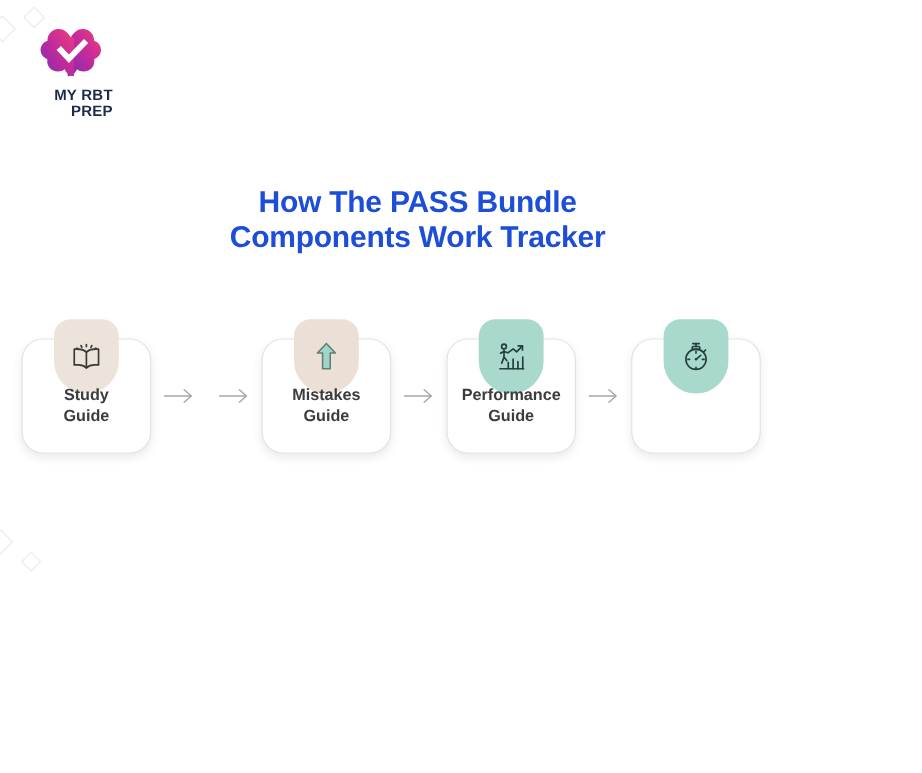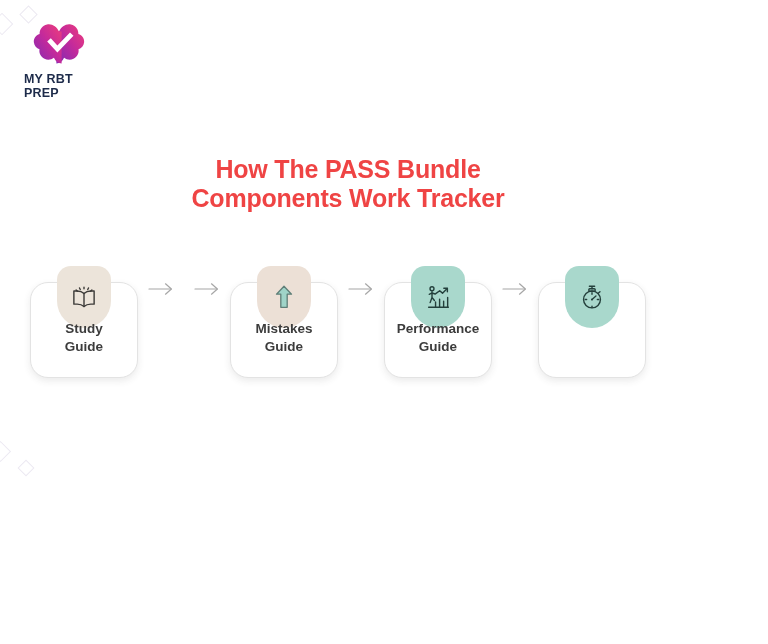--- a/index.html
+++ b/index.html
@@ -27,21 +27,21 @@
   .deco-d2 { left: 22px;  top: 8px;   width: 13px; height: 13px; }
   .deco-d3 { left: -7px;  top: 444px; width: 15px; height: 15px; }
   .deco-d4 { left: 20px;  top: 462px; width: 12px; height: 12px; }
 
   
   .logo-wrap {
     position: absolute;
     left: 24px;
     top: 22px;
     width: 70px;
-    text-align: left;
+    text-align: right;
   }
   .logo-mark { width: 58px; height: 46px; display: block; margin: 0 auto; }
   .logo-text {
     margin-top: 4px;
     font-size: 12.5px;
     font-weight: bold;
     line-height: 1.15;
     color: #1d2b4a;
     letter-spacing: 0.2px;
   }
@@ -49,35 +49,34 @@
   
   .title {
     position: absolute;
     top: 155px;
     left: 0;
     width: 696px;
     text-align: center;
     font-size: 25px;
     font-weight: bold;
     line-height: 1.16;
-    color: #ef4444;
+    color: #1d4ed8;
     letter-spacing: -0.2px;
   }
 
   
   .flow {
     position: absolute;
     top: 282px;
     left: 0;
     width: 652px;
     display: flex;
-    align-items: flex-start;
+    align-items: center;
     justify-content: center;
     gap: 0;
-    margin-left: 12px;
   }
 
   .card {
     position: relative;
     width: 108px;
     height: 96px;
     background: #ffffff;
     border: 1px solid #e3e3e3;
     border-radius: 18px;
     box-shadow: 0 3px 7px rgba(60,60,60,0.10);

